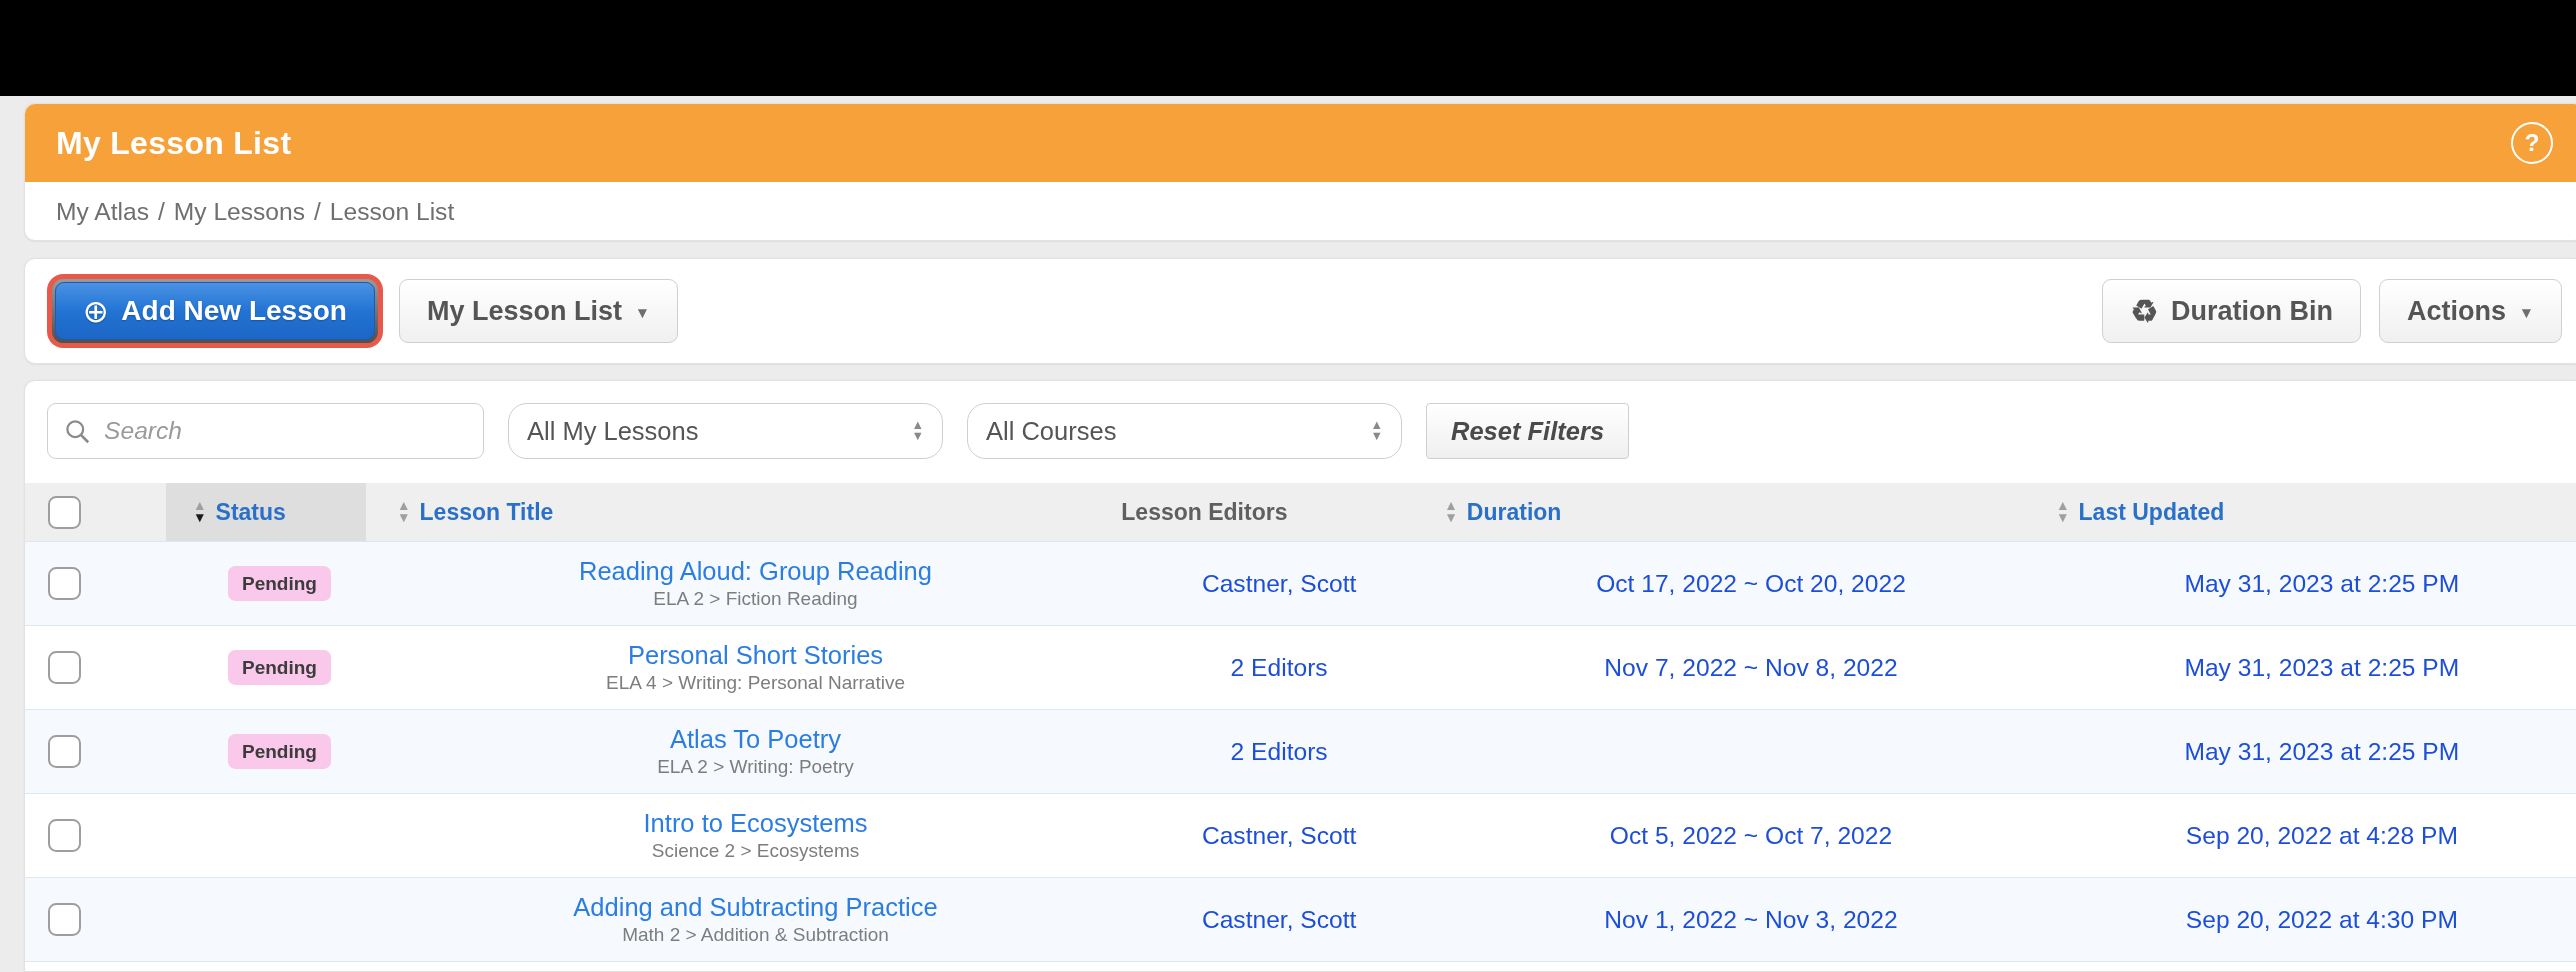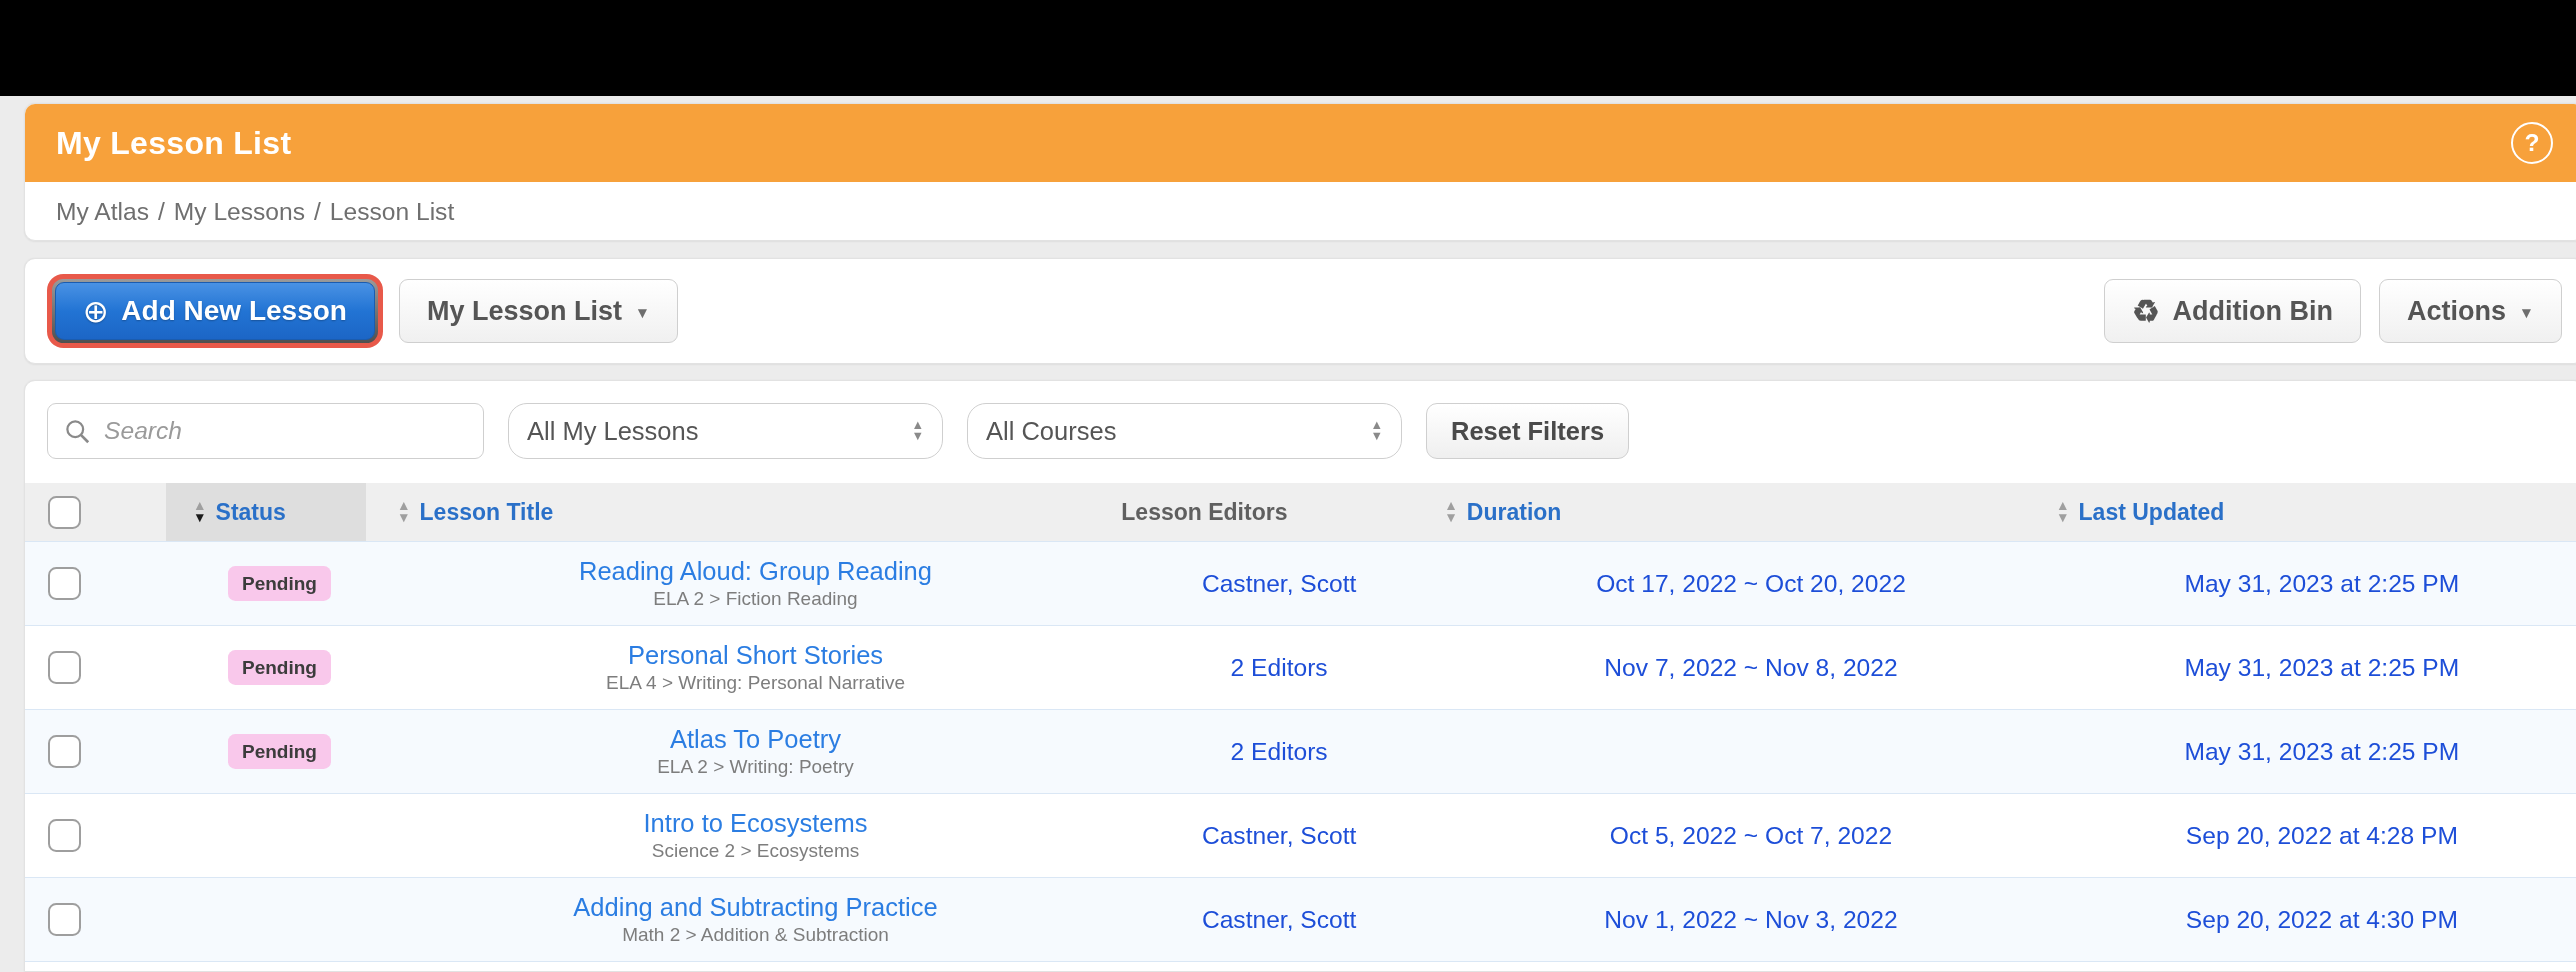--- a/index.html
+++ b/index.html
@@ -45,22 +45,22 @@
   .filter-row { display:flex; align-items:flex-start; gap:24px; padding:22px 22px 24px 22px; }
   .search-box { width:437px; height:56px; border:1.8px solid #cfcfcf; border-radius:9px;
                 display:flex; align-items:center; padding:0 16.4px; gap:12.7px; background:#fff; }
   .search-box input { border:none; outline:none; flex:1; font-size:24.6px; font-style:italic;
                       color:#555; font-family:"Liberation Sans", sans-serif; background:transparent; }
   .search-box input::placeholder { color:#9a9a9a; font-style:italic; }
   .select-box { width:435px; height:56px; border:1.8px solid #cfcfcf; border-radius:19px;
                 display:flex; align-items:center; justify-content:space-between;
                 padding:0 18px; font-size:25.5px; color:#555; background:#fff; cursor:pointer; }
   .btn-reset { height:56px; padding:0 24px; background:linear-gradient(180deg,#ffffff,#efefef);
-               border:1.8px solid #cfcfcf; border-radius:11px; color:#4a4a4a;
-               font-size:25.5px; font-weight:bold; cursor:pointer; }
+               border:1.8px solid #cfcfcf; border-radius:4px; color:#4a4a4a;
+               font-size:25.5px; font-weight:bold; cursor:pointer;font-style:italic; }
 
   .sort-stack { display:flex; flex-direction:column; align-items:center; color:#9f9f9f; }
   .sort-stack span { font-size:13.7px; line-height:12px; }
   .select-box .sort-stack span { font-size:12.7px; line-height:11px; color:#8a8a8a; }
   .sort-stack.active-desc .s-down { color:#1b1b1b; }
 
   .grid-cols { display:grid; grid-template-columns:141px 200px 748px 323px 610px auto; }
   .table-header { height:58px; background:#EFEFEF; align-items:center;
                   font-size:23px; font-weight:bold; }
   .th { display:flex; align-items:center; gap:9px; }
@@ -117,21 +117,21 @@
       <span>Add New Lesson</span>
     </button>
   </div>
   <button class="btn-plain view-switcher">
     <span>My Lesson List</span>
     <span class="caret">▼</span>
   </button>
   <div class="toolbar-right">
     <button class="btn-plain">
       <span class="recycle-glyph">♻</span>
-      <span>Addition Bin</span>
+      <span>Duration Bin</span>
     </button>
     <button class="btn-plain">
       <span>Actions</span>
       <span class="caret">▼</span>
     </button>
   </div>
 </div>
 
 <div class="panel panel-table">
 

